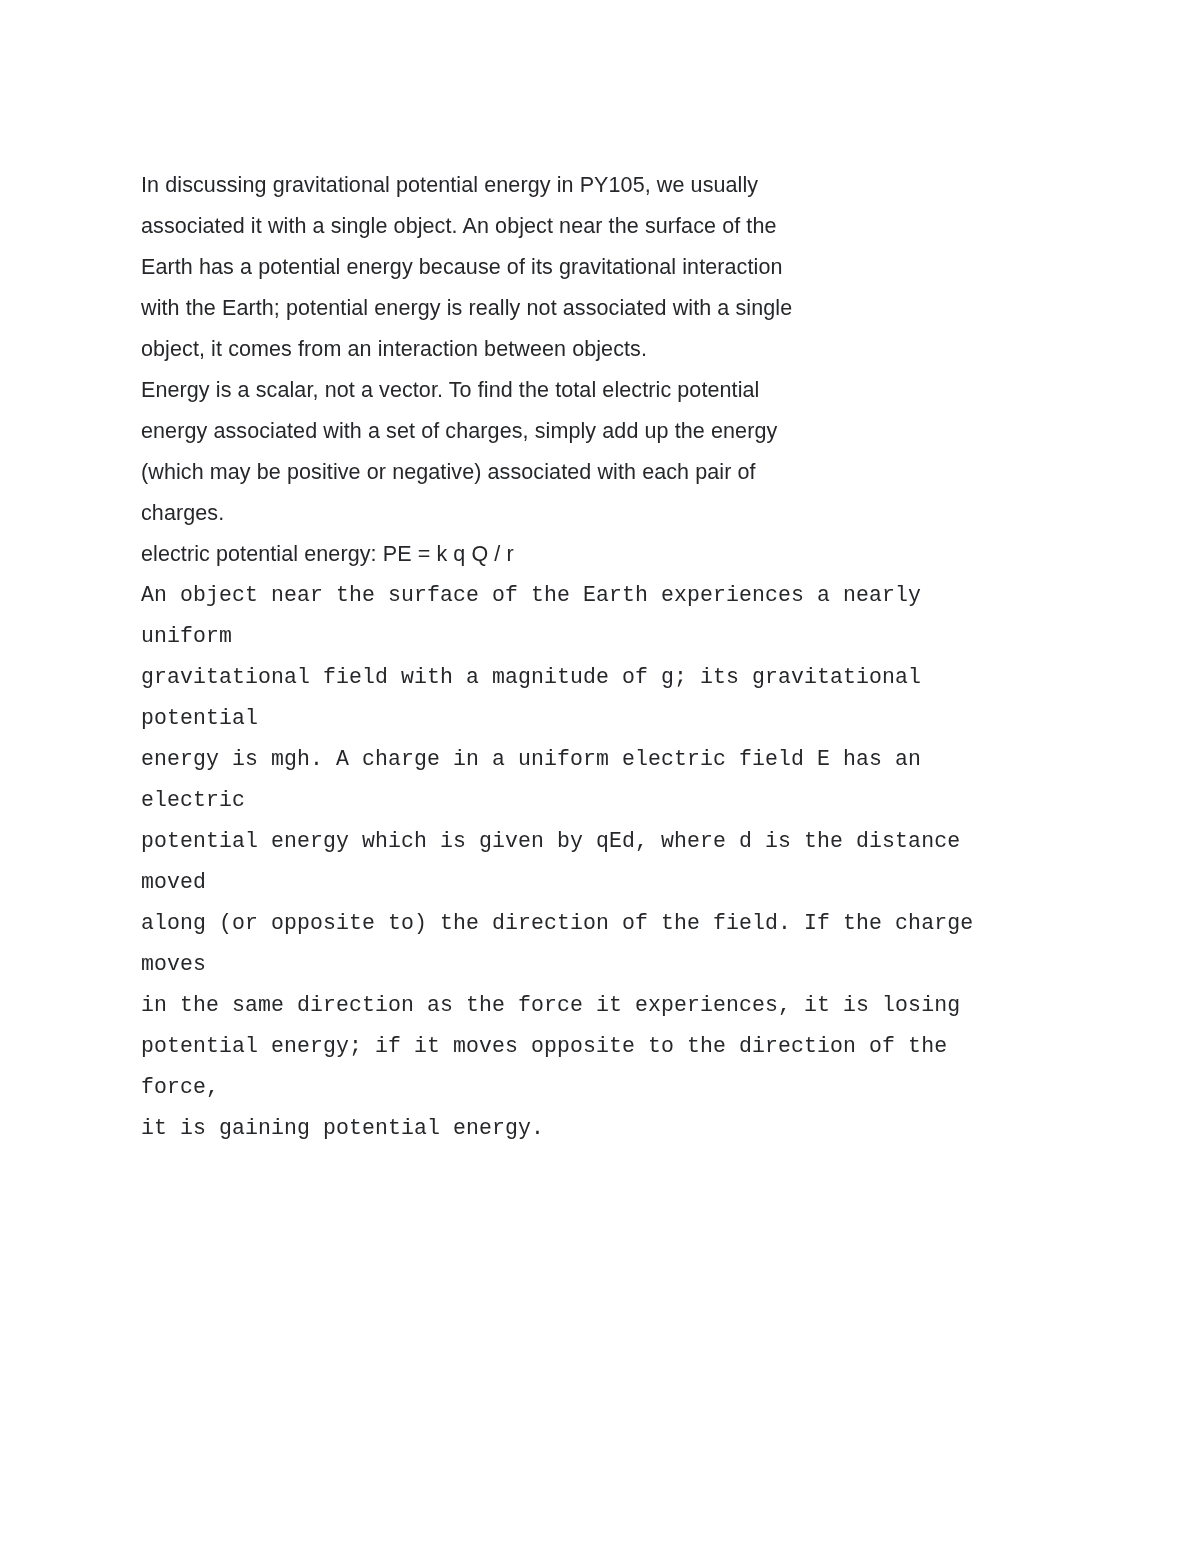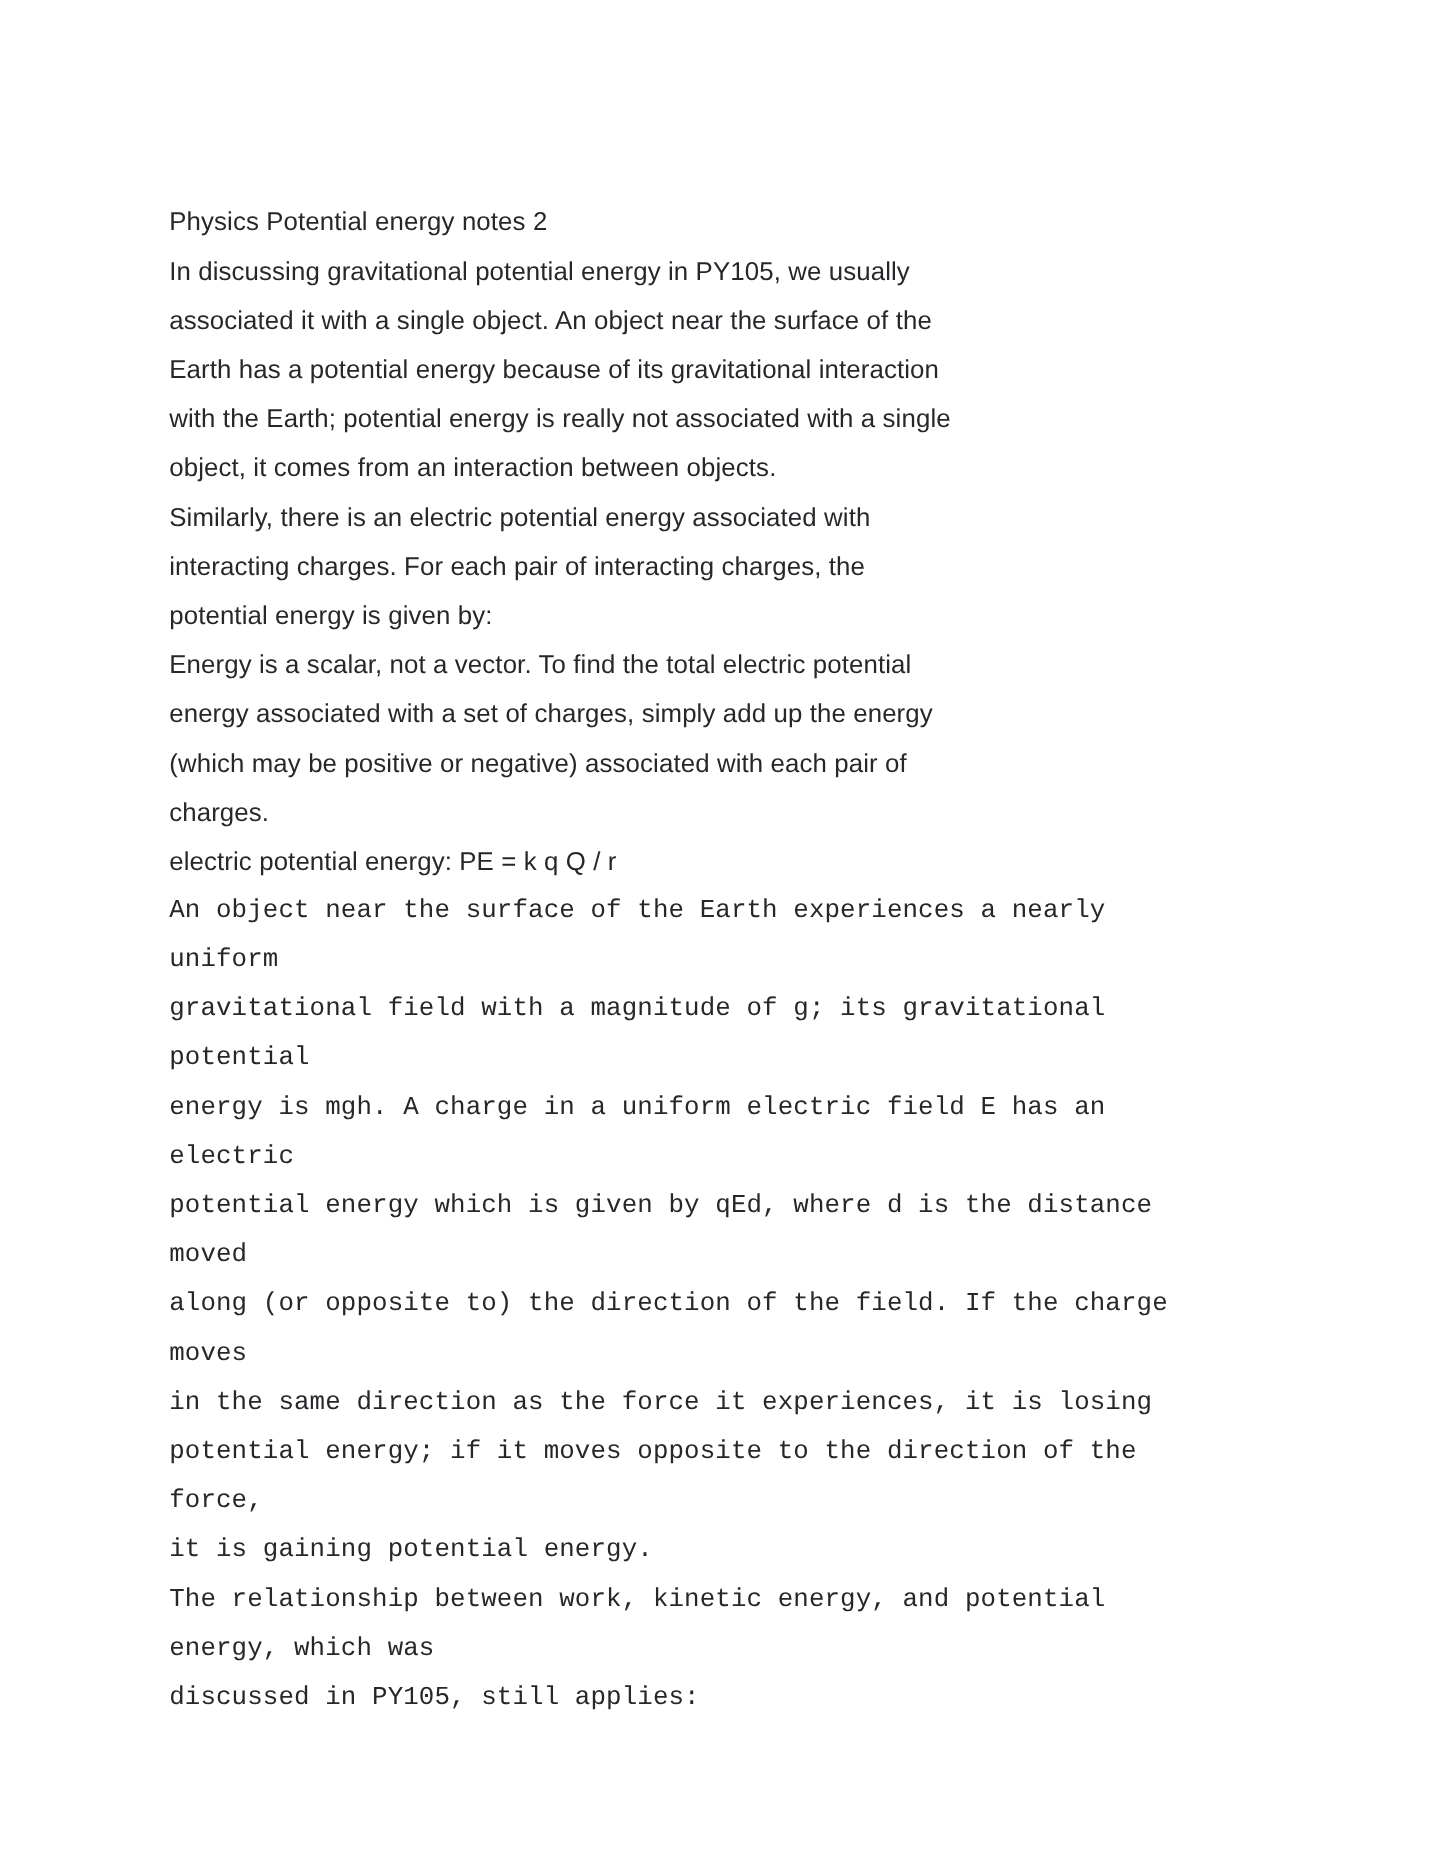--- a/index.html
+++ b/index.html
@@ -49,46 +49,40 @@
     width: 880px;
     font-family: Liberation Mono, monospace;
   }
 </style>
 </head>
 <body>
 
 <div class="page">
   <div class="doc-body">
 
-    <p class="doc-title">Physics Potential energy notes 2</p>
 
     <p class="para">In discussing gravitational potential energy in PY105, we usually
 associated it with a single object. An object near the surface of the
 Earth has a potential energy because of its gravitational interaction
 with the Earth; potential energy is really not associated with a single
 object, it comes from an interaction between objects.</p>
 
-    <p class="para">Similarly, there is an electric potential energy associated with
-interacting charges. For each pair of interacting charges, the
-potential energy is given by:</p>
 
     <p class="para">Energy is a scalar, not a vector. To find the total electric potential
 energy associated with a set of charges, simply add up the energy
 (which may be positive or negative) associated with each pair of
 charges.</p>
 
     <p class="para formula">electric potential energy: PE = k q Q / r</p>
 
     <p class="para wide">An object near the surface of the Earth experiences a nearly uniform
 gravitational field with a magnitude of g; its gravitational potential
 energy is mgh. A charge in a uniform electric field E has an electric
 potential energy which is given by qEd, where d is the distance moved
 along (or opposite to) the direction of the field. If the charge moves
 in the same direction as the force it experiences, it is losing
 potential energy; if it moves opposite to the direction of the force,
 it is gaining potential energy.</p>
 
-    <p class="para wide">The relationship between work, kinetic energy, and potential energy, which was
-discussed in PY105, still applies:</p>
 
 
   </div>
 </div>
 
 </body></html>

